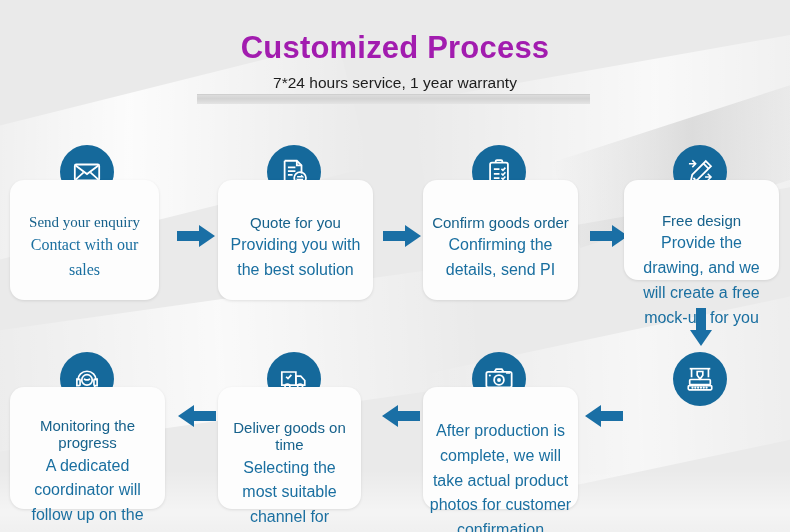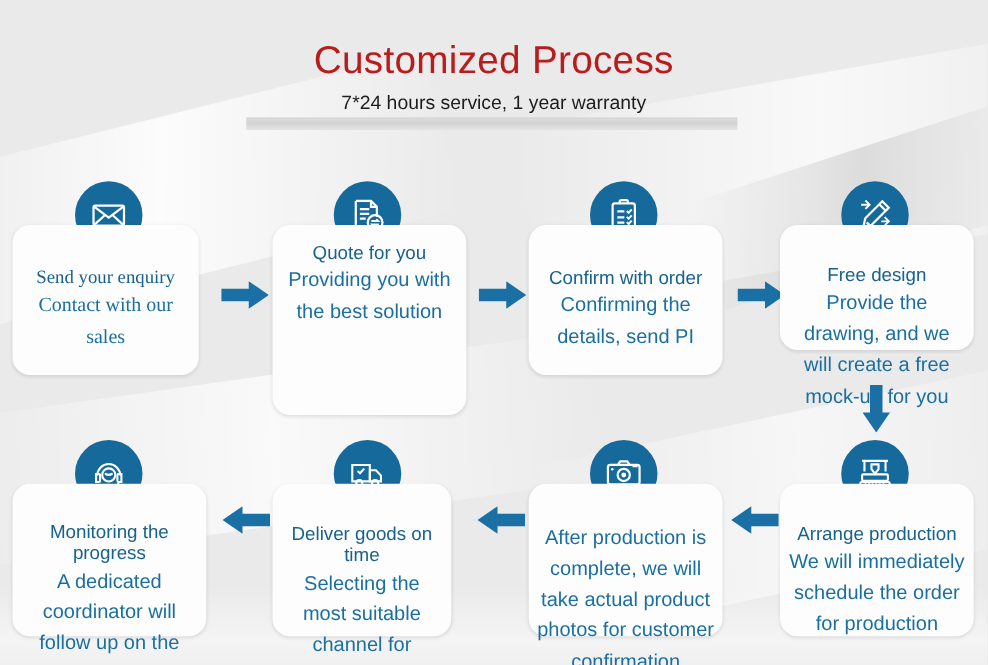--- a/index.html
+++ b/index.html
@@ -26,21 +26,21 @@
       background:linear-gradient(100deg,rgba(255,255,255,0) 0%,rgba(255,255,255,.6) 50%,rgba(255,255,255,0) 100%);
       transform:rotate(-12deg);}
   .s5{left:0px;top:470px;width:790px;height:70px;
       background:linear-gradient(180deg,rgba(255,255,255,0) 0%,rgba(255,255,255,.5) 60%,rgba(255,255,255,.2) 100%);}
   .s6{left:560px;top:120px;width:260px;height:90px;
       background:linear-gradient(110deg,rgba(214,214,214,0) 0%,rgba(206,206,206,.65) 50%,rgba(214,214,214,0) 100%);
       transform:rotate(-18deg);}
 
   
   .header{position:absolute;left:0;top:0;width:790px;text-align:center;}
-  .title{font-size:31px;color:#b91c1c;font-weight:400;letter-spacing:.2px;
+  .title{font-size:31px;color:#a21caf;font-weight:700;letter-spacing:.2px;
          margin-top:32px;line-height:1.05;}
   .subtitle{font-size:15.5px;color:#1d1d1d;margin-top:9px;font-weight:400;}
   .divider{position:absolute;left:197px;top:94px;width:393px;height:9px;
            background:linear-gradient(180deg,#dcdcdc 0%,#d3d3d3 40%,#e4e4e4 100%);
            border-top:1px solid #cfcfcf;}
 
   
   .card{position:absolute;background:#fdfdfd;border-radius:14px;
         box-shadow:0 1px 3px rgba(0,0,0,.10);
         box-sizing:border-box;text-align:center;}
@@ -94,41 +94,41 @@
   <div class="icon-circle" style="left:267px;top:145px;">
     <svg width="30" height="30" viewBox="0 0 32 32" fill="none" stroke="#ffffff" stroke-width="1.9">
       <path d="M6 4h13l5 5v8.5"></path>
       <path d="M6 4v24h9.5"></path>
       <path d="M19 4v5h5"></path>
       <path d="M9.5 11h8M9.5 15h8M9.5 19h5"></path>
       <circle cx="22.5" cy="22.5" r="6.3"></circle>
       <path d="M19.3 21.1h5.8l-1.6-1.5M25.7 24h-5.8l1.6 1.5" stroke-width="1.6"></path>
     </svg>
   </div>
-  <div class="card" style="left:218px;top:180px;width:155px;height:152px;padding-top:14px;">
+  <div class="card" style="left:218px;top:180px;width:155px;height:120px;padding-top:34px;">
     <div class="card-head">Quote for you</div>
     <div class="card-body">Providing you with the best solution</div>
   </div>
 
   <div class="arrow" style="left:383px;top:225px;">
     <svg width="38" height="22" viewBox="0 0 38 22">
       <path d="M0 6 H22 V0 L38 11 L22 22 V16 H0 Z" fill="#1a6fa5"></path>
     </svg>
   </div>
 
   <div class="icon-circle" style="left:472px;top:145px;">
     <svg width="30" height="30" viewBox="0 0 32 32" fill="none" stroke="#ffffff" stroke-width="1.9">
       <rect x="6.5" y="6" width="19" height="22" rx="2"></rect>
       <path d="M12.5 6V4.6a1.3 1.3 0 0 1 1.3-1.3h4.4A1.3 1.3 0 0 1 19.5 4.6V6"></path>
       <path d="M10.5 13h6M10.5 18h6M10.5 22.5h6"></path>
       <path d="M18.6 12.6l1.6 1.6 2.6-2.9M18.6 17.6l1.6 1.6 2.6-2.9M18.6 22.1l1.6 1.6 2.6-2.9" stroke-width="1.7"></path>
     </svg>
   </div>
   <div class="card" style="left:423px;top:180px;width:155px;height:120px;padding-top:34px;">
-    <div class="card-head">Confirm with order</div>
+    <div class="card-head">Confirm goods order</div>
     <div class="card-body">Confirming the details, send PI</div>
   </div>
 
   <div class="arrow" style="left:590px;top:225px;">
     <svg width="38" height="22" viewBox="0 0 38 22">
       <path d="M0 6 H22 V0 L38 11 L22 22 V16 H0 Z" fill="#1a6fa5"></path>
     </svg>
   </div>
 
   <div class="icon-circle" style="left:673px;top:145px;">
@@ -154,24 +154,20 @@
   <div class="icon-circle" style="left:673px;top:352px;">
     <svg width="30" height="30" viewBox="0 0 32 32" fill="none" stroke="#ffffff" stroke-width="1.8">
       <path d="M5 5h22"></path>
       <path d="M7 5v9M25 5v9"></path>
       <path d="M13 8h6v4l-3 4-3-4z"></path>
       <rect x="5" y="16.5" width="22" height="5.5" rx="1"></rect>
       <rect x="3.5" y="23" width="25" height="4.5" rx="1"></rect>
       <path d="M8 25.2h.01M11 25.2h.01M14 25.2h.01M17 25.2h.01M20 25.2h.01M23 25.2h.01" stroke-width="2.4" stroke-linecap="round"></path>
     </svg>
   </div>
-  <div class="card" style="left:624px;top:387px;width:155px;height:122px;padding-top:32px;">
-    <div class="card-head">Arrange production</div>
-    <div class="card-body">We will immediately schedule the order for production</div>
-  </div>
 
   <div class="arrow" style="left:585px;top:405px;">
     <svg width="38" height="22" viewBox="0 0 38 22">
       <path d="M38 6 H16 V0 L0 11 L16 22 V16 H38 Z" fill="#1a6fa5"></path>
     </svg>
   </div>
 
   <div class="icon-circle" style="left:472px;top:352px;">
     <svg width="30" height="30" viewBox="0 0 32 32" fill="none" stroke="#ffffff" stroke-width="1.9">
       <rect x="2.5" y="8.5" width="27" height="16.5" rx="2"></rect>

